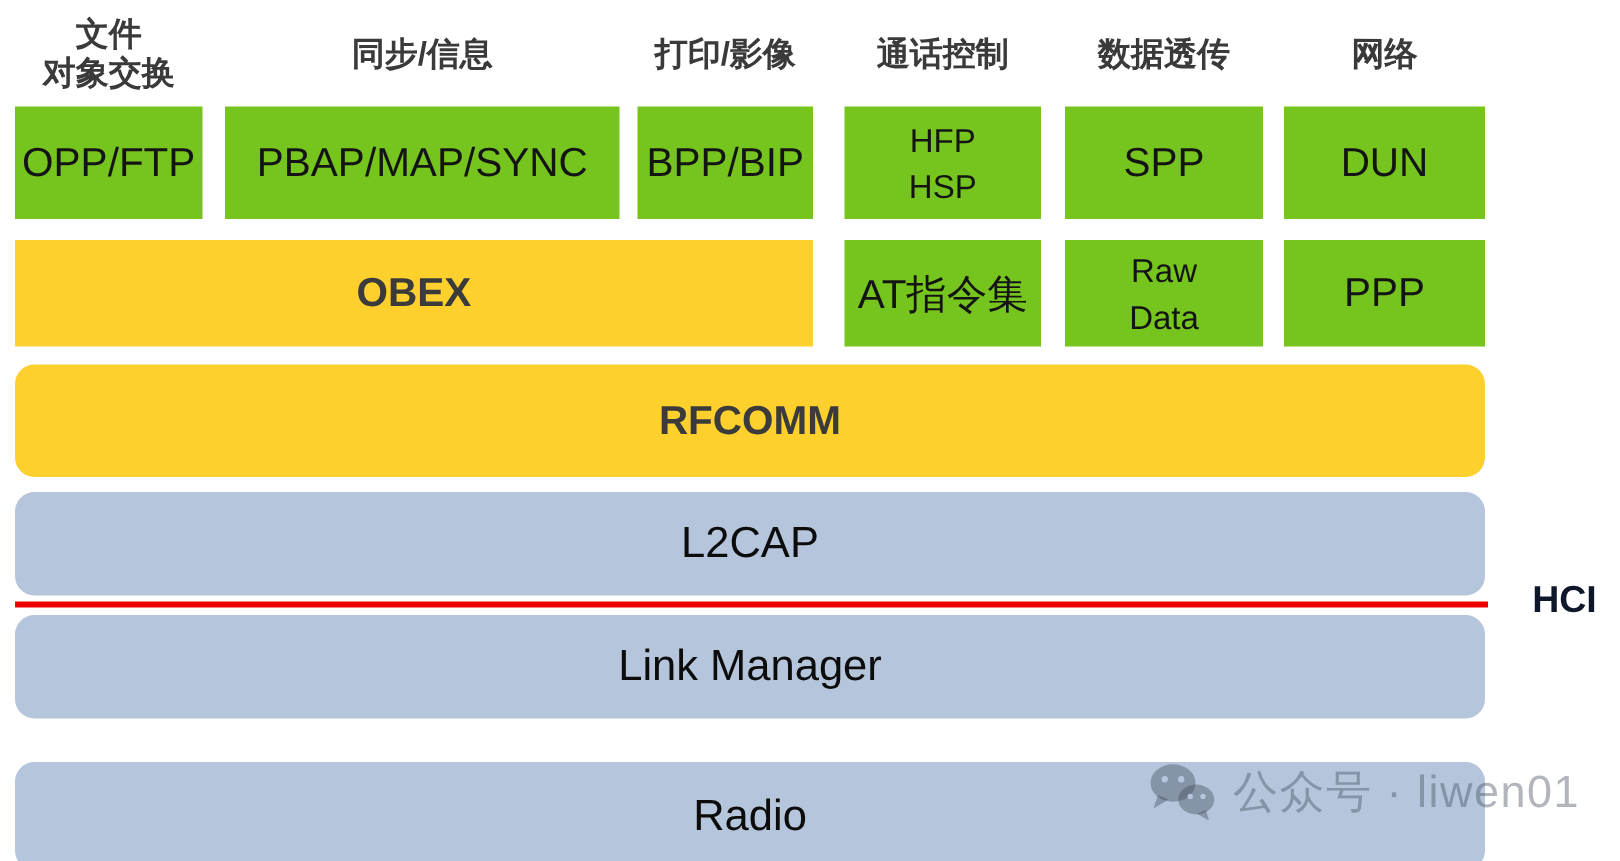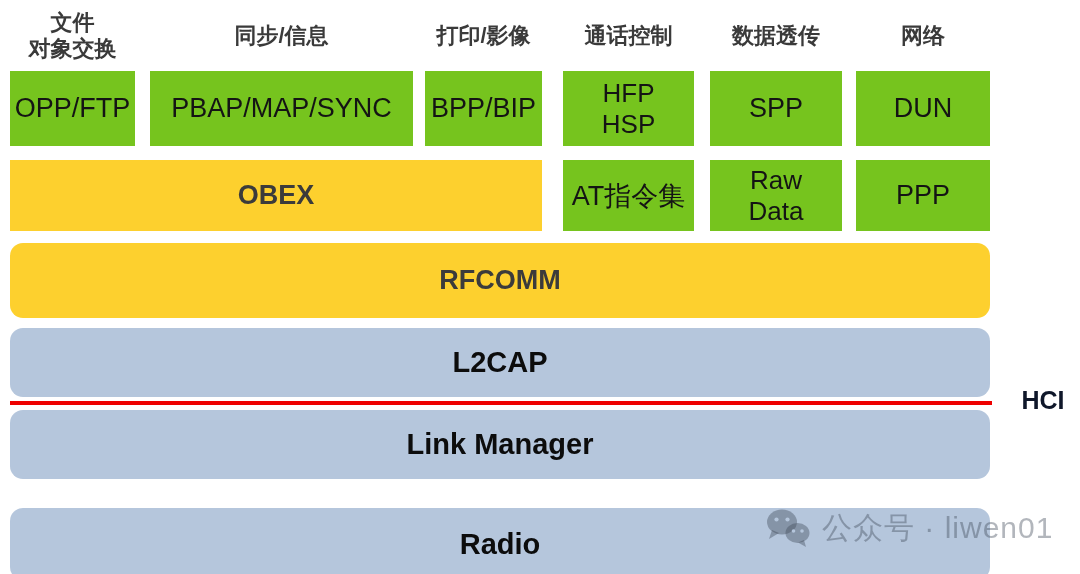--- a/index.html
+++ b/index.html
@@ -26,22 +26,22 @@
   }
   .box{
     position:absolute;
     display:flex;flex-direction:column;justify-content:center;align-items:center;
     text-align:center;
   }
   .row2{top:71px;height:75px;}
   .row3{top:160px;height:71px;}
   .green{background:var(--green,#76c41e);color:#141414;font-size:27px;}
   .yellow{background:var(--yellow,#fdd02e);color:#3b3b3b;font-weight:bold;font-size:27px;}
-  .blue{background:var(--blue,#b5c6dc);color:#0c0c0c;font-weight:bold;font-size:29px;}
-  .two-line{font-size:26px;line-height:31px;}
+  .blue{background:var(--blue,#b5c6dc);color:#0c0c0c;font-weight:normal;font-size:29px;}
+  .two-line{font-size:22px;line-height:31px;}
   .obex{left:10px;width:532px;}
   .full{left:10px;width:980px;border-radius:13px;}
   .rfcomm{top:243px;height:75px;}
   .l2cap{top:328px;height:69px;}
   .linkmgr{top:410px;height:69px;}
   .radio{top:490px;height:72px;margin-top:18px;}
   .hci-line{
     position:absolute;left:10px;top:401px;width:982px;height:4px;
     background:var(--red,#ee0000);
   }

